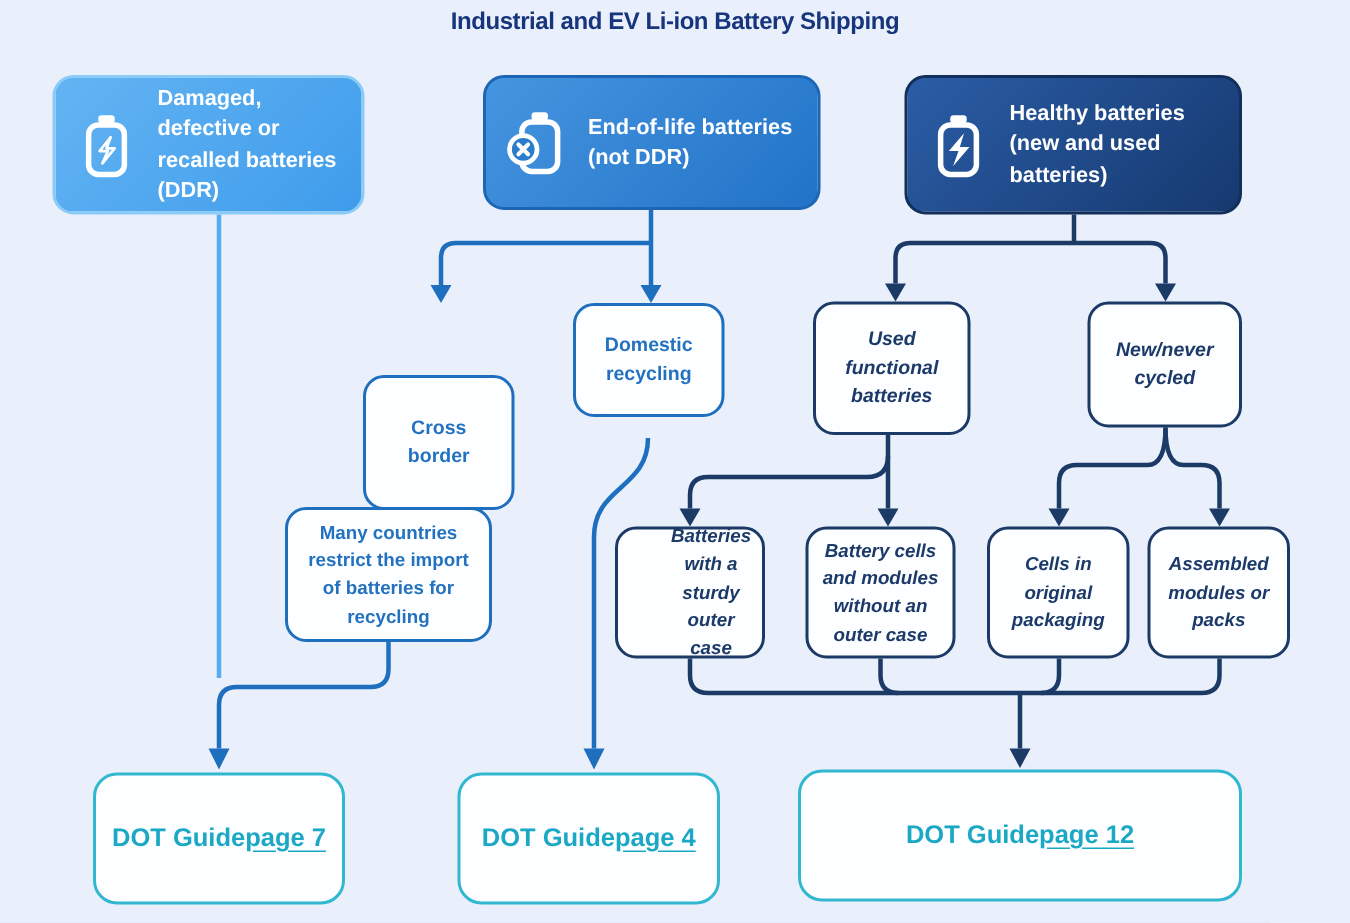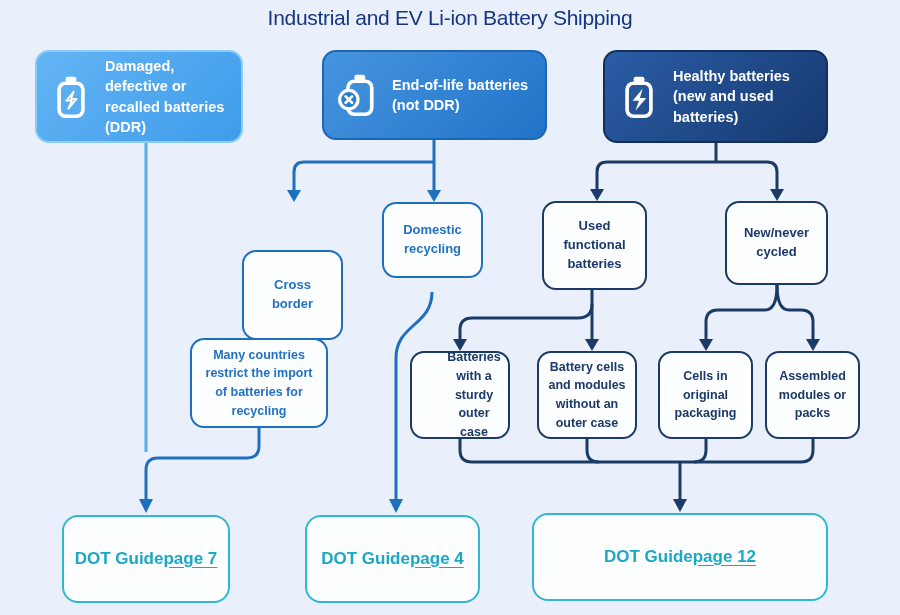--- a/index.html
+++ b/index.html
@@ -3,40 +3,40 @@
 <meta charset="utf-8">
 <style>
   html,body{margin:0;padding:0;background:#dfe8f8;}
   .stage{
     position:relative;width:900px;height:615px;margin:0 auto;
     background:#e9effb;overflow:hidden;
     font-family:"Liberation Sans", sans-serif;
   }
   .title{
     position:absolute;left:0;top:6px;width:100%;text-align:center;
-    font-size:21px;font-weight:normal;color:#17357d;letter-spacing:-0.3px;
+    font-size:16px;font-weight:bold;color:#17357d;letter-spacing:-0.3px;
   }
   svg.connectors{position:absolute;left:0;top:0;z-index:1;}
   .box{position:absolute;z-index:2;box-sizing:border-box;display:flex;align-items:center;justify-content:center;text-align:center;}
   
   .hdr{
     border-radius:14px;color:#ffffff;font-weight:bold;font-size:14.5px;line-height:1.4;
     justify-content:flex-start;text-align:left;padding:10px 12px;gap:12px;
   }
   .hdr .icon{flex:0 0 44px;display:flex;align-items:center;justify-content:center;}
   .hdr-ddr{background:linear-gradient(135deg,#63b4f3,#3f9ceb);border:2px solid #8acbf8;}
   .hdr-eol{background:linear-gradient(135deg,#4695e0,#2173c7);border:2px solid #1d66b6;}
   .hdr-healthy{background:linear-gradient(135deg,#2b5da6,#16396f);border:2px solid #122f5c;}
   
   .node{
     background:#fdfeff;border-radius:14px;font-weight:bold;line-height:1.45;
     padding:6px 8px;font-size:13px;
   }
   .node-mb{border:2.5px solid #1f6fbf;color:#2372c0;}
-  .node-nv{border:2.5px solid #1b3a66;color:#1c3a69;}
+  .node-nv{border:2.5px solid #1b3a66;color:#1c3a69;font-style:italic;}
   .node-sm{font-size:12.5px;line-height:1.5;}
   
   .guide{
     background:#fdfeff;border:2.5px solid #31b7d0;border-radius:16px;
     color:#1ba8c5;font-weight:bold;font-size:17px;line-height:1.8;flex-direction:row;
   }
   .guide .page-link{text-decoration:underline;text-underline-offset:3px;cursor:pointer;}
 </style>
 </head>
 <body>

